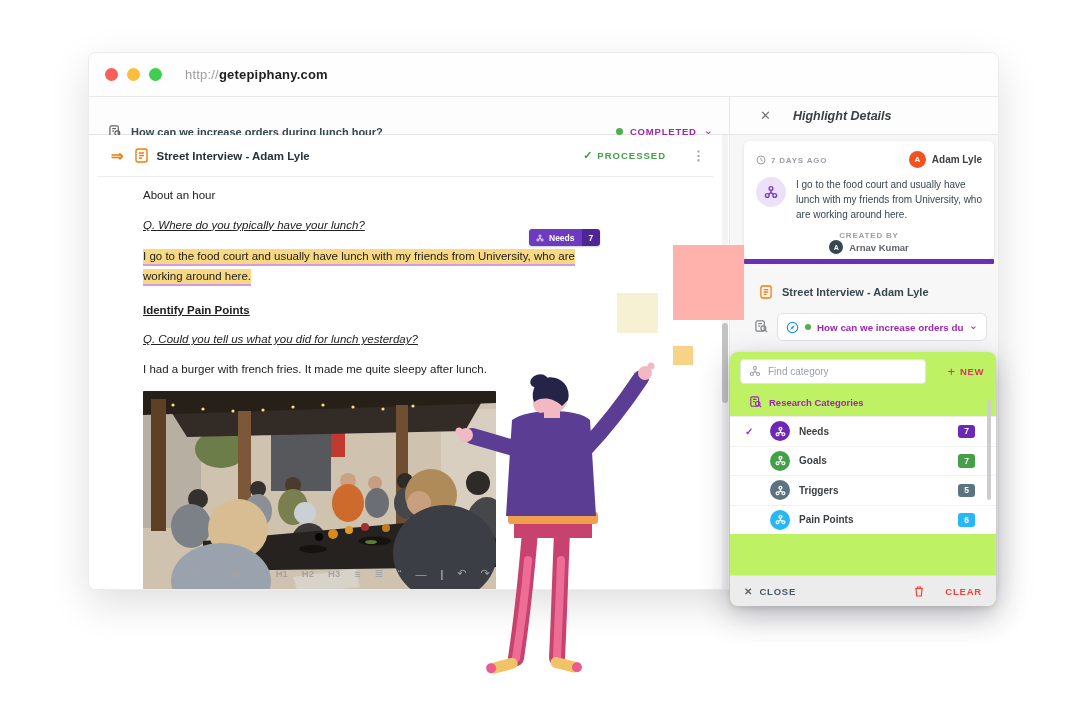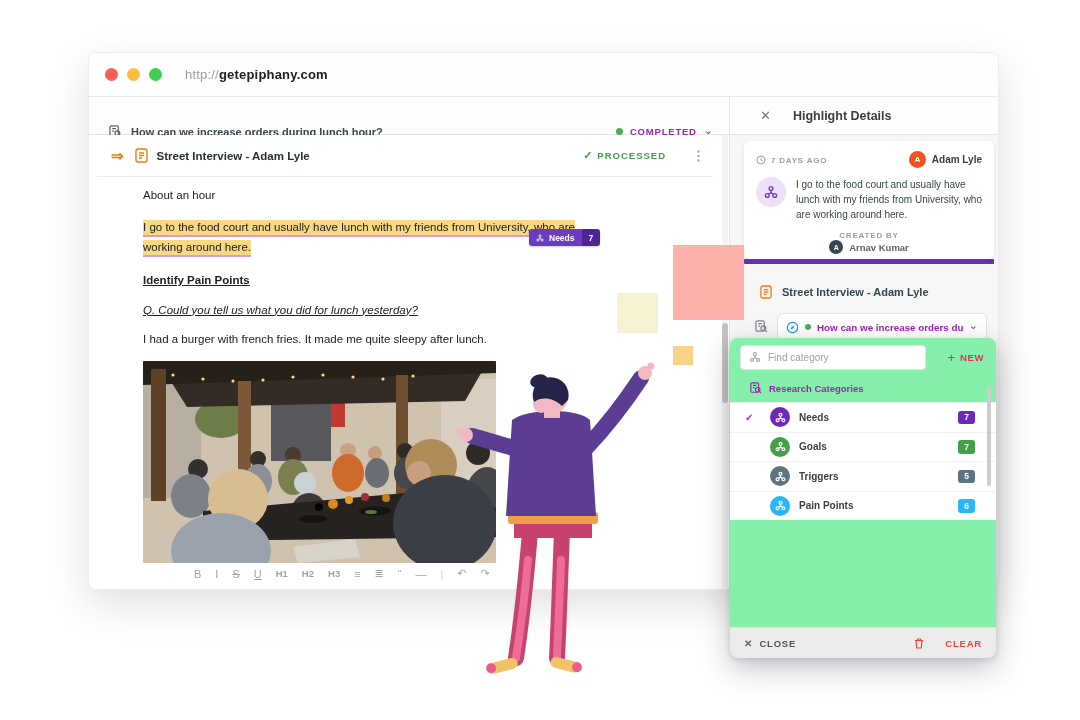--- a/index.html
+++ b/index.html
@@ -23,21 +23,21 @@
   #topbar-main { position:absolute; left:0; top:16px; width:640px; height:100%;
     display:flex; align-items:center; padding:0 16px 0 20px; }
   #question { font-size:11px; font-weight:700; color:#37474f; margin-left:9px; }
   #status-cluster { margin-left:auto; display:flex; align-items:center; gap:7px; cursor:pointer; }
   .green-dot { width:7px; height:7px; border-radius:50%; background:#4caf50; }
   #status-label { font-size:9.5px; font-weight:700; letter-spacing:0.8px; color:#9c27b0; }
   .chev { font-size:11px; color:#9c27b0; line-height:6px; transform:translateY(-2px); }
   #panel-head { position:absolute; left:640px; top:0; width:271px; height:100%;
     border-left:1px solid #e6e6e6; display:flex; align-items:center; padding-left:30px; background:#fdfdfd; }
   #panel-close { font-size:13px; color:#757575; cursor:pointer; }
-  #panel-title { margin-left:22px; font-size:12.5px; font-weight:600; color:#3c4043; }
+  #panel-title { margin-left:22px; font-size:12.5px; font-weight:600; color:#3c4043;font-style:italic; }
 
   
   #main { position:absolute; left:0; top:82px; width:640px; bottom:0; background:#fff; }
   #doc-header { position:absolute; left:8px; right:16px; top:0; height:42px;
     border-bottom:1px solid #ededed; display:flex; align-items:center; padding:0 8px 0 14px; }
   #collapse-ic { color:#f57c00; font-size:15px; font-weight:700; }
   .doc-ic { margin-left:11px; }
   #doc-title { margin-left:9px; font-size:11.5px; font-weight:700; color:#263238; }
   #processed { margin-left:auto; display:flex; align-items:center; gap:5px; margin-right:26px; }
   #processed-label { font-size:9.5px; font-weight:700; letter-spacing:1px; color:#43a047; }
@@ -94,21 +94,21 @@
   #src-title { font-size:11px; font-weight:600; color:#37474f; }
 
   #dd-row { position:absolute; left:0; top:178px; width:100%; height:28px; }
   #dd-ic { position:absolute; left:25px; top:7px; color:#80868b; }
   #dropdown { position:absolute; left:47px; top:0; width:210px; height:28px; background:#fff;
     border:1px solid #dfe1e5; border-radius:6px; display:flex; align-items:center; gap:6px;
     padding:0 8px; cursor:pointer; }
   #dd-text { font-size:9.8px; font-weight:600; color:#9c27b0; white-space:nowrap; overflow:hidden; flex:1; }
 
   
-  #popup { position:absolute; left:730px; top:338px; width:266px; height:320px; background:#86efac;
+  #popup { position:absolute; left:730px; top:352px; width:266px; height:254px; background:#bef264;
     border-radius:8px; box-shadow:0 10px 30px rgba(40,40,60,0.28), 0 2px 6px rgba(0,0,0,0.12); z-index:20; }
   #popup-search { position:absolute; left:0; top:0; right:0; height:38px; display:flex; align-items:center; padding:0 12px 0 10px; }
   #search-box { width:186px; height:25px; border:1px solid #e3e3e3; border-radius:4px;
     display:flex; align-items:center; gap:7px; padding:0 8px; color:#80868b; background:#fff; }
   #search-box input { border:none; outline:none; width:130px; font-size:10px; color:#3c4043;
     font-family:"Liberation Sans", sans-serif; }
   #search-box input::placeholder { color:#9aa0a6; }
   #new-btn { margin-left:auto; display:flex; align-items:center; gap:5px; cursor:pointer; }
   #plus { color:#e0315a; font-size:13px; font-weight:400; }
   #new-label { color:#e0315a; font-size:9.5px; font-weight:700; letter-spacing:0.6px; }
@@ -182,20 +182,21 @@
       <span id="doc-title">Street Interview - Adam Lyle</span>
       <span id="processed">
         <span class="checkmark">✓</span>
         <span id="processed-label">PROCESSED</span>
       </span>
       <span id="kebab">⋮</span>
     </div>
 
     <div id="doc-body">
       <p class="para">About an hour</p>
+      <p class="para q-line">Q. Where do you typically have your lunch?</p>
       <p id="hl-wrap"><span id="hl">I go to the food court and usually have lunch with my friends from University, who are working around here.</span></p>
       <p class="para bold-u">Identify Pain Points</p>
       <p class="para q-line">Q. Could you tell us what you did for lunch yesterday?</p>
       <p class="para">I had a burger with french fries. It made me quite sleepy after lunch.</p>
 
       <svg id="photo" width="353" height="202" viewBox="0 0 353 202">
         <rect width="353" height="202" fill="#cfc3b0"></rect>
         <rect x="0" y="12" width="58" height="125" fill="#b6afa2"></rect>
         <rect x="298" y="18" width="55" height="118" fill="#d8cfc0"></rect>
         <rect x="160" y="34" width="42" height="32" fill="#c03a30"></rect>

